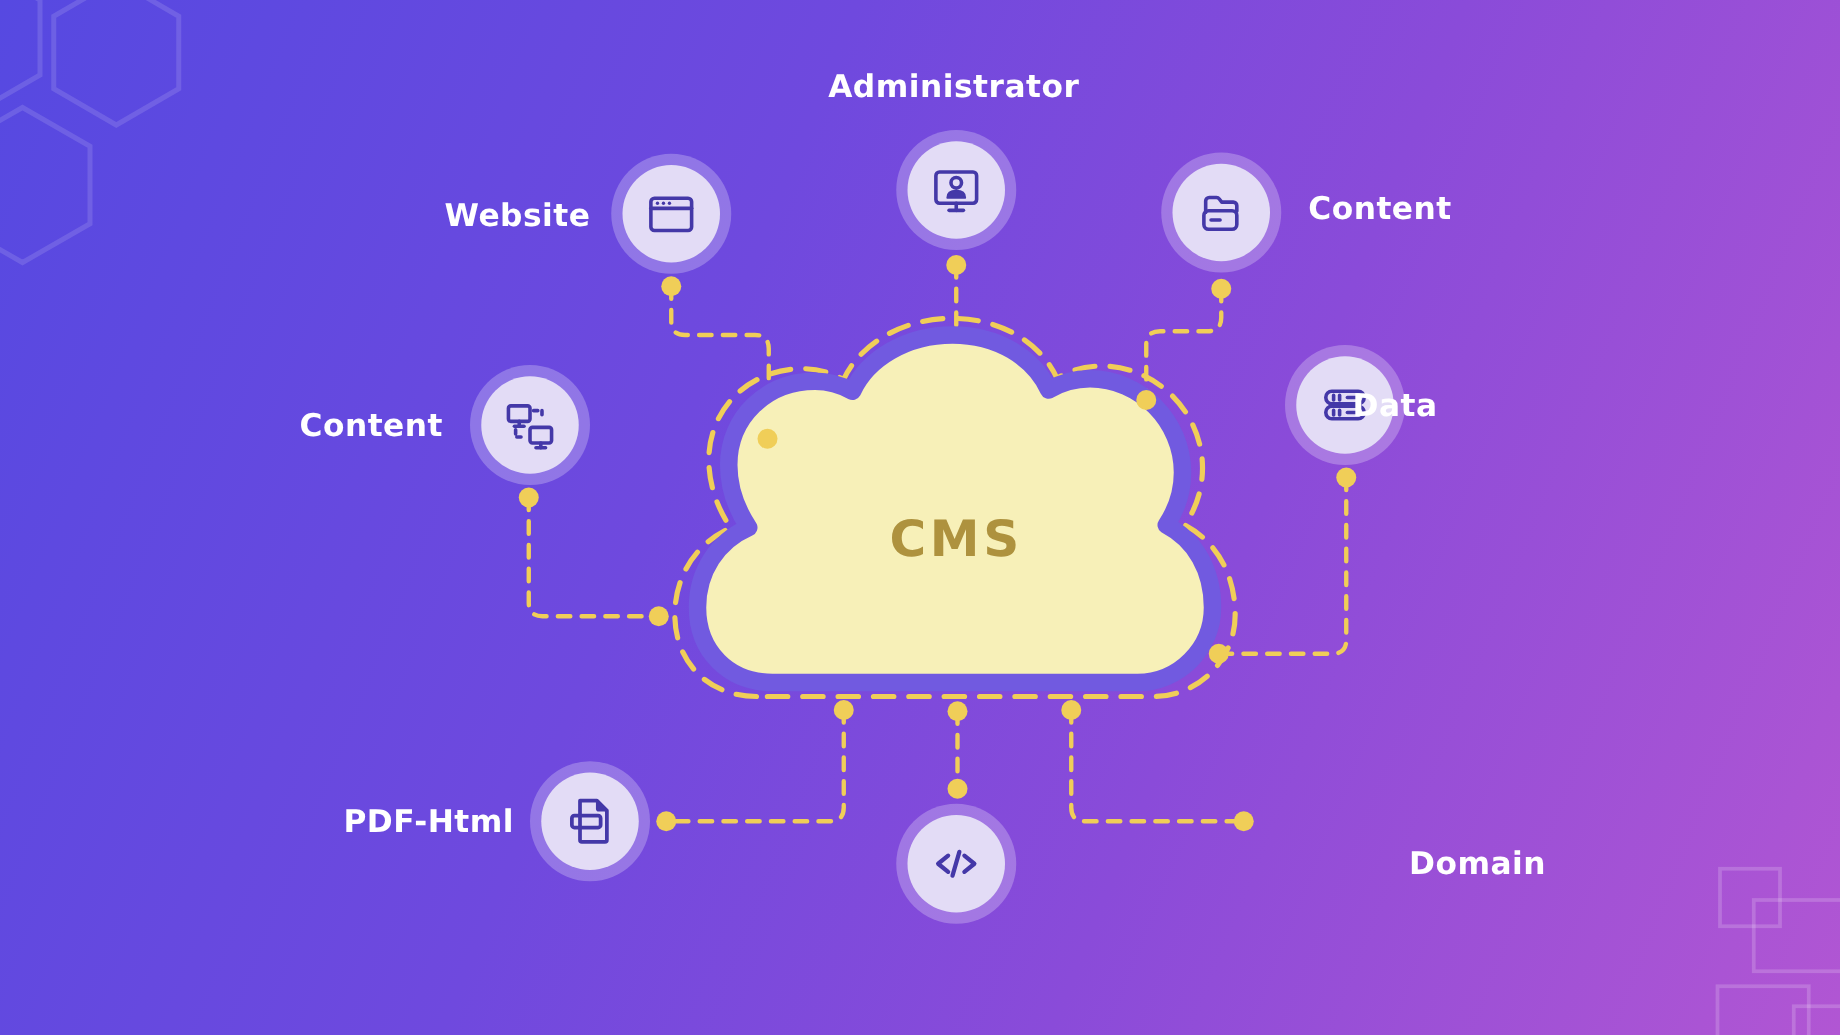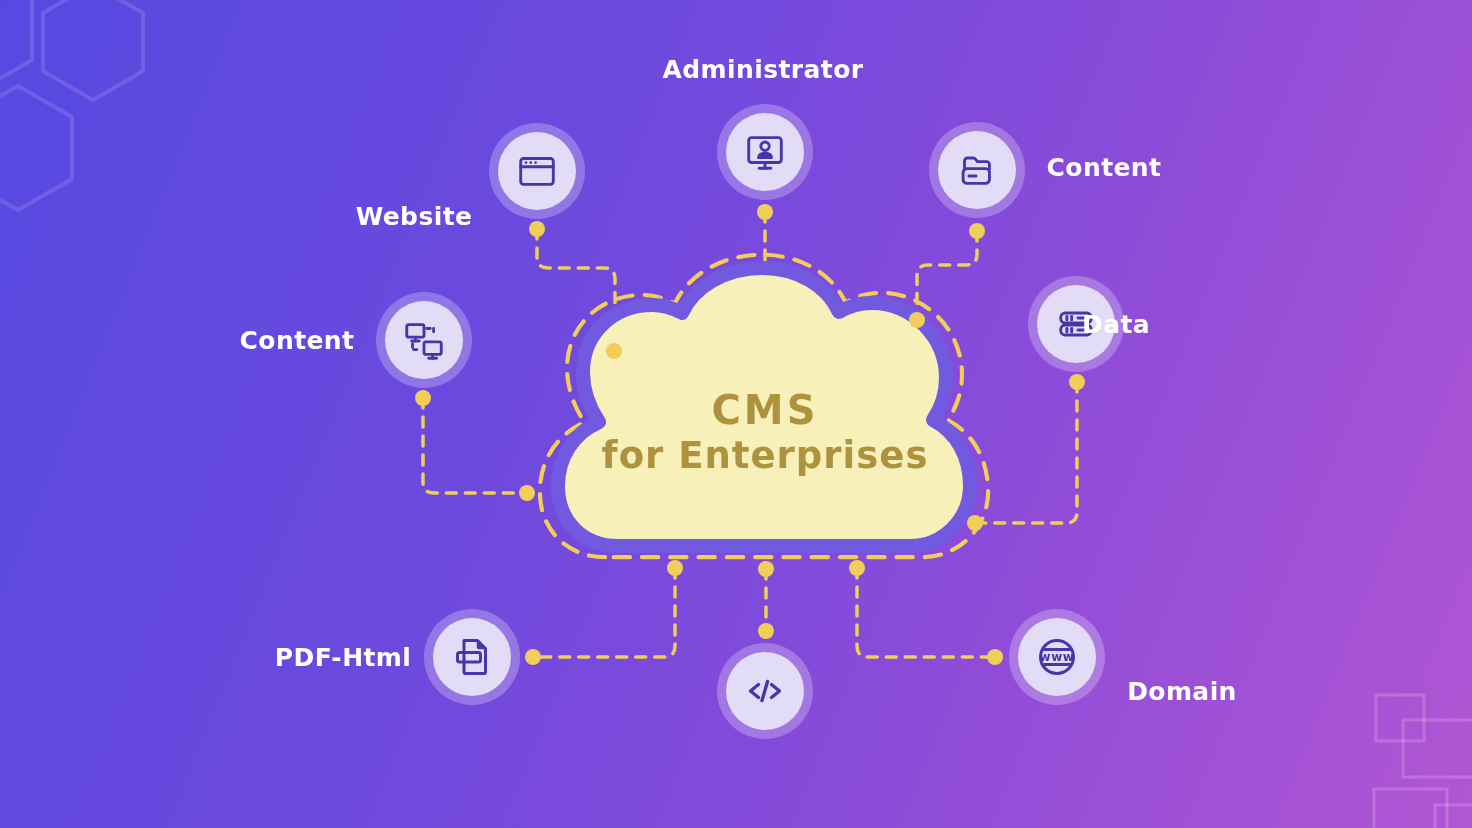--- a/index.html
+++ b/index.html
@@ -96,21 +96,20 @@
         <circle cx="533" cy="657" r="8"></circle>
       <circle cx="766" cy="569" r="8"></circle>
         <circle cx="766" cy="631" r="8"></circle>
       <circle cx="857" cy="568" r="8"></circle>
         <circle cx="995" cy="657" r="8"></circle>
     </g>
   </svg>
 
   <div class="cloud-text">
     <div class="cloud-title">CMS</div>
-    <div class="cloud-subtitle">for Enterprises</div>
   </div>
 
   <div class="node" style="left:765px;top:152px;">
     <svg width="46" height="46" viewBox="0 0 48 48">
       <rect class="icon-stroke" x="7" y="9" width="34" height="26" rx="3"></rect>
       <line class="icon-stroke" x1="24" y1="35" x2="24" y2="41"></line>
       <line class="icon-stroke" x1="18" y1="41" x2="30" y2="41"></line>
       <circle class="icon-stroke" cx="24" cy="18" r="4.4"></circle>
       <path d="M16.5,30.5 C16.5,25.5 20,24.6 24,24.6 C28,24.6 31.5,25.5 31.5,30.5 Z" fill="#4438A8" stroke="#4438A8" stroke-width="1.5" stroke-linejoin="round"></path>
     </svg>
@@ -119,21 +118,21 @@
 
   <div class="node" style="left:537px;top:171px;">
     <svg width="46" height="46" viewBox="0 0 48 48">
       <rect class="icon-stroke" x="7" y="11" width="34" height="27" rx="3"></rect>
       <line class="icon-stroke" x1="7" y1="19.5" x2="41" y2="19.5"></line>
       <circle cx="12.5" cy="15.2" r="1.4" fill="#4438A8"></circle>
       <circle cx="17.5" cy="15.2" r="1.4" fill="#4438A8"></circle>
       <circle cx="22.5" cy="15.2" r="1.4" fill="#4438A8"></circle>
     </svg>
   </div>
-  <div class="node-label" style="left:414px;top:172px;margin-top:44px;">Website</div>
+  <div class="node-label" style="left:414px;top:172px;">Website</div>
 
   <div class="node" style="left:977px;top:170px;">
     <svg width="46" height="46" viewBox="0 0 48 48">
       <path class="icon-stroke" d="M11,24 V14.5 a3,3 0 0 1 3,-3 h6 a3,3 0 0 1 2.4,1.2 l2,2.6 H34 a3,3 0 0 1 3,3 V23"></path>
       <rect x="9.5" y="22.5" width="27.5" height="15.5" rx="4" fill="#E3DCF6" class="icon-stroke"></rect>
       <line class="icon-stroke" x1="15.5" y1="30.2" x2="23" y2="30.2"></line>
     </svg>
   </div>
   <div class="node-label" style="left:1104px;top:167px;">Content</div>
 
@@ -175,23 +174,15 @@
   <div class="node-label" style="left:343px;top:657px;">PDF-Html</div>
 
   <div class="node" style="left:765px;top:691px;">
     <svg width="48" height="48" viewBox="0 0 48 48">
       <path class="icon-stroke" style="stroke-width:3.4" d="M17.5,17.5 L9.5,24 L17.5,30.5"></path>
       <path class="icon-stroke" style="stroke-width:3.4" d="M30.5,17.5 L38.5,24 L30.5,30.5"></path>
       <line class="icon-stroke" style="stroke-width:3.4" x1="26.5" y1="14.5" x2="21" y2="33.5"></line>
     </svg>
   </div>
 
-  <div class="node" style="left:1057px;top:657px;">
-    <svg width="48" height="48" viewBox="0 0 48 48">
-      <circle class="icon-stroke" cx="24" cy="24" r="16.5"></circle>
-      <line class="icon-stroke" x1="11" y1="16.5" x2="37" y2="16.5"></line>
-      <line class="icon-stroke" x1="11" y1="31.5" x2="37" y2="31.5"></line>
-      <text x="24" y="27.6" text-anchor="middle" font-family="DejaVu Sans, sans-serif" font-size="12" font-weight="bold" fill="#4438A8" letter-spacing="0.5">www</text>
-    </svg>
-  </div>
   <div class="node-label" style="left:1182px;top:691px;">Domain</div>
 
 </div>
 
 </body></html>

